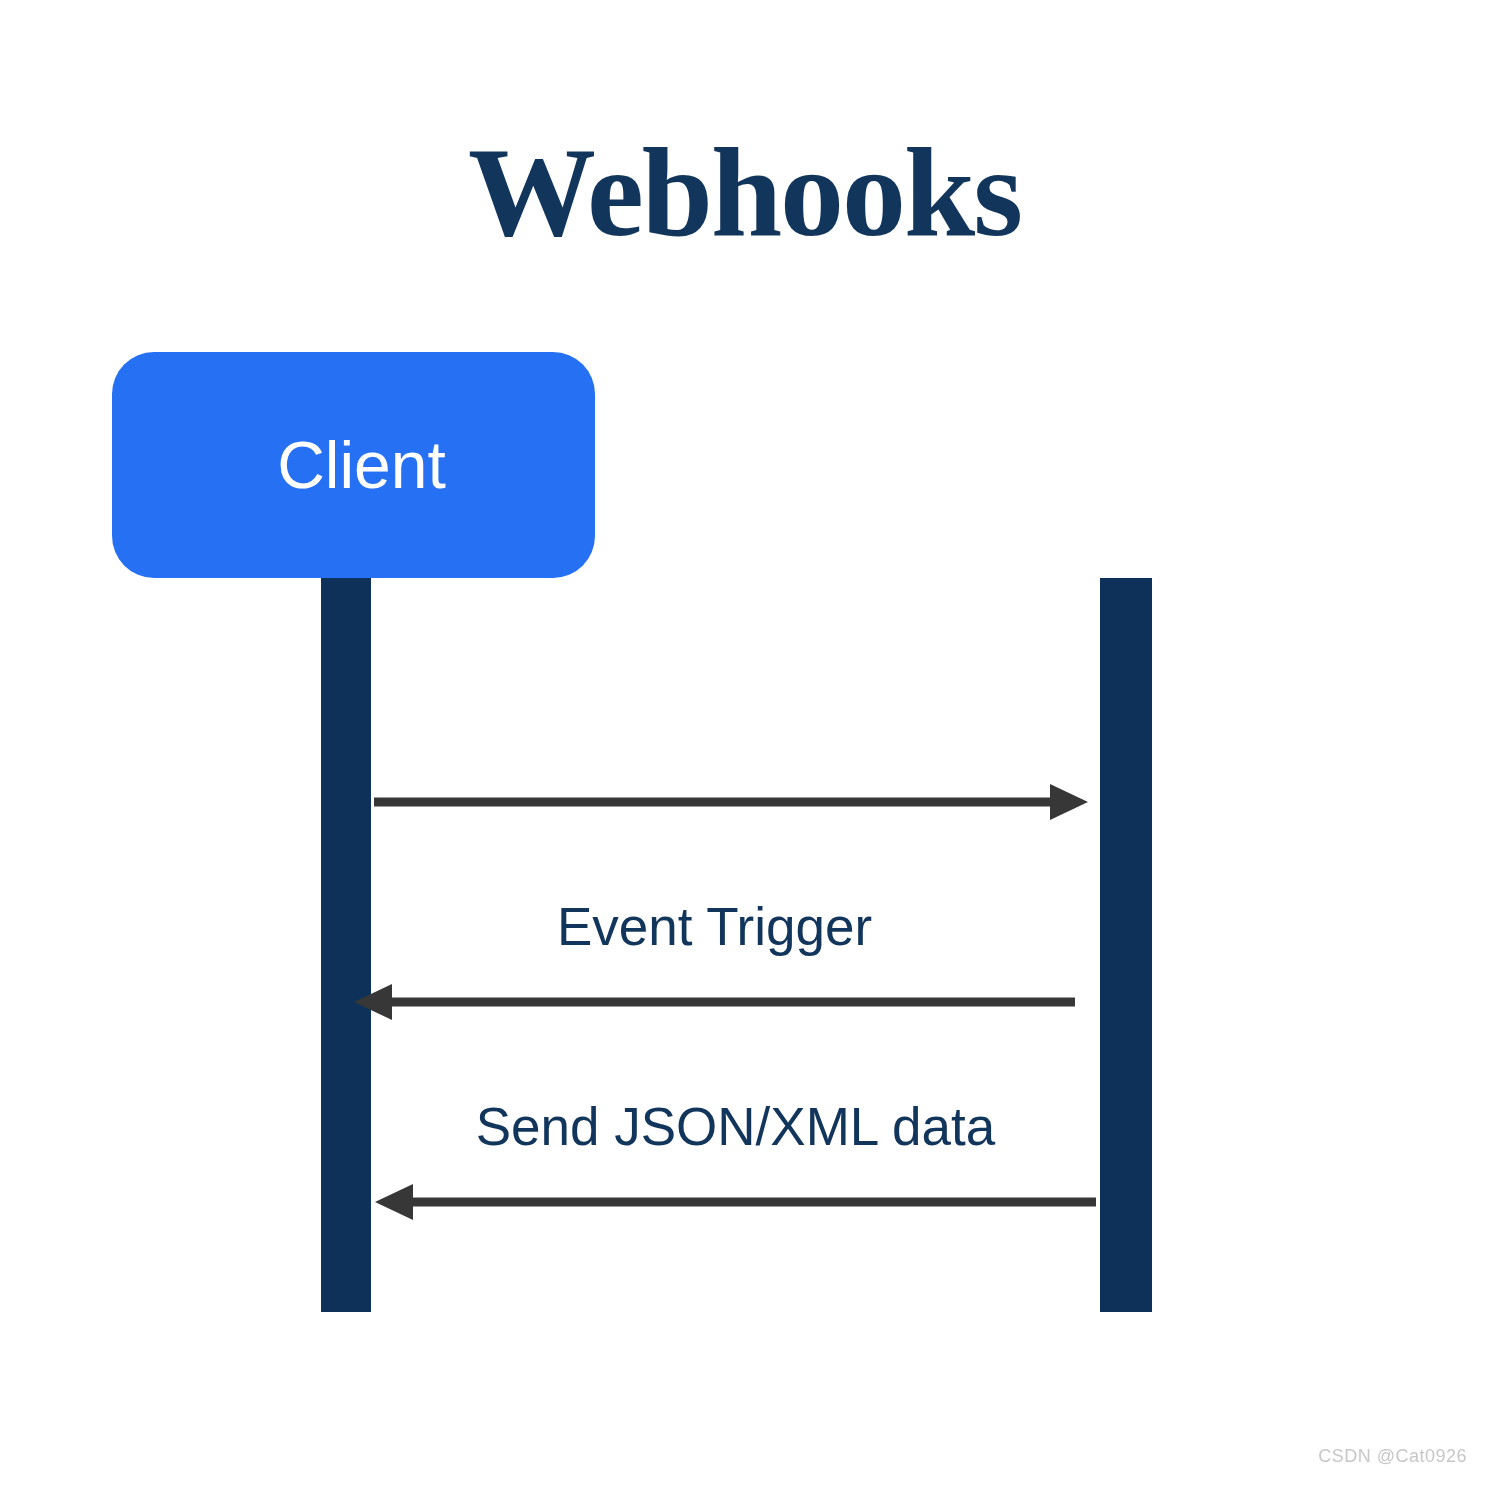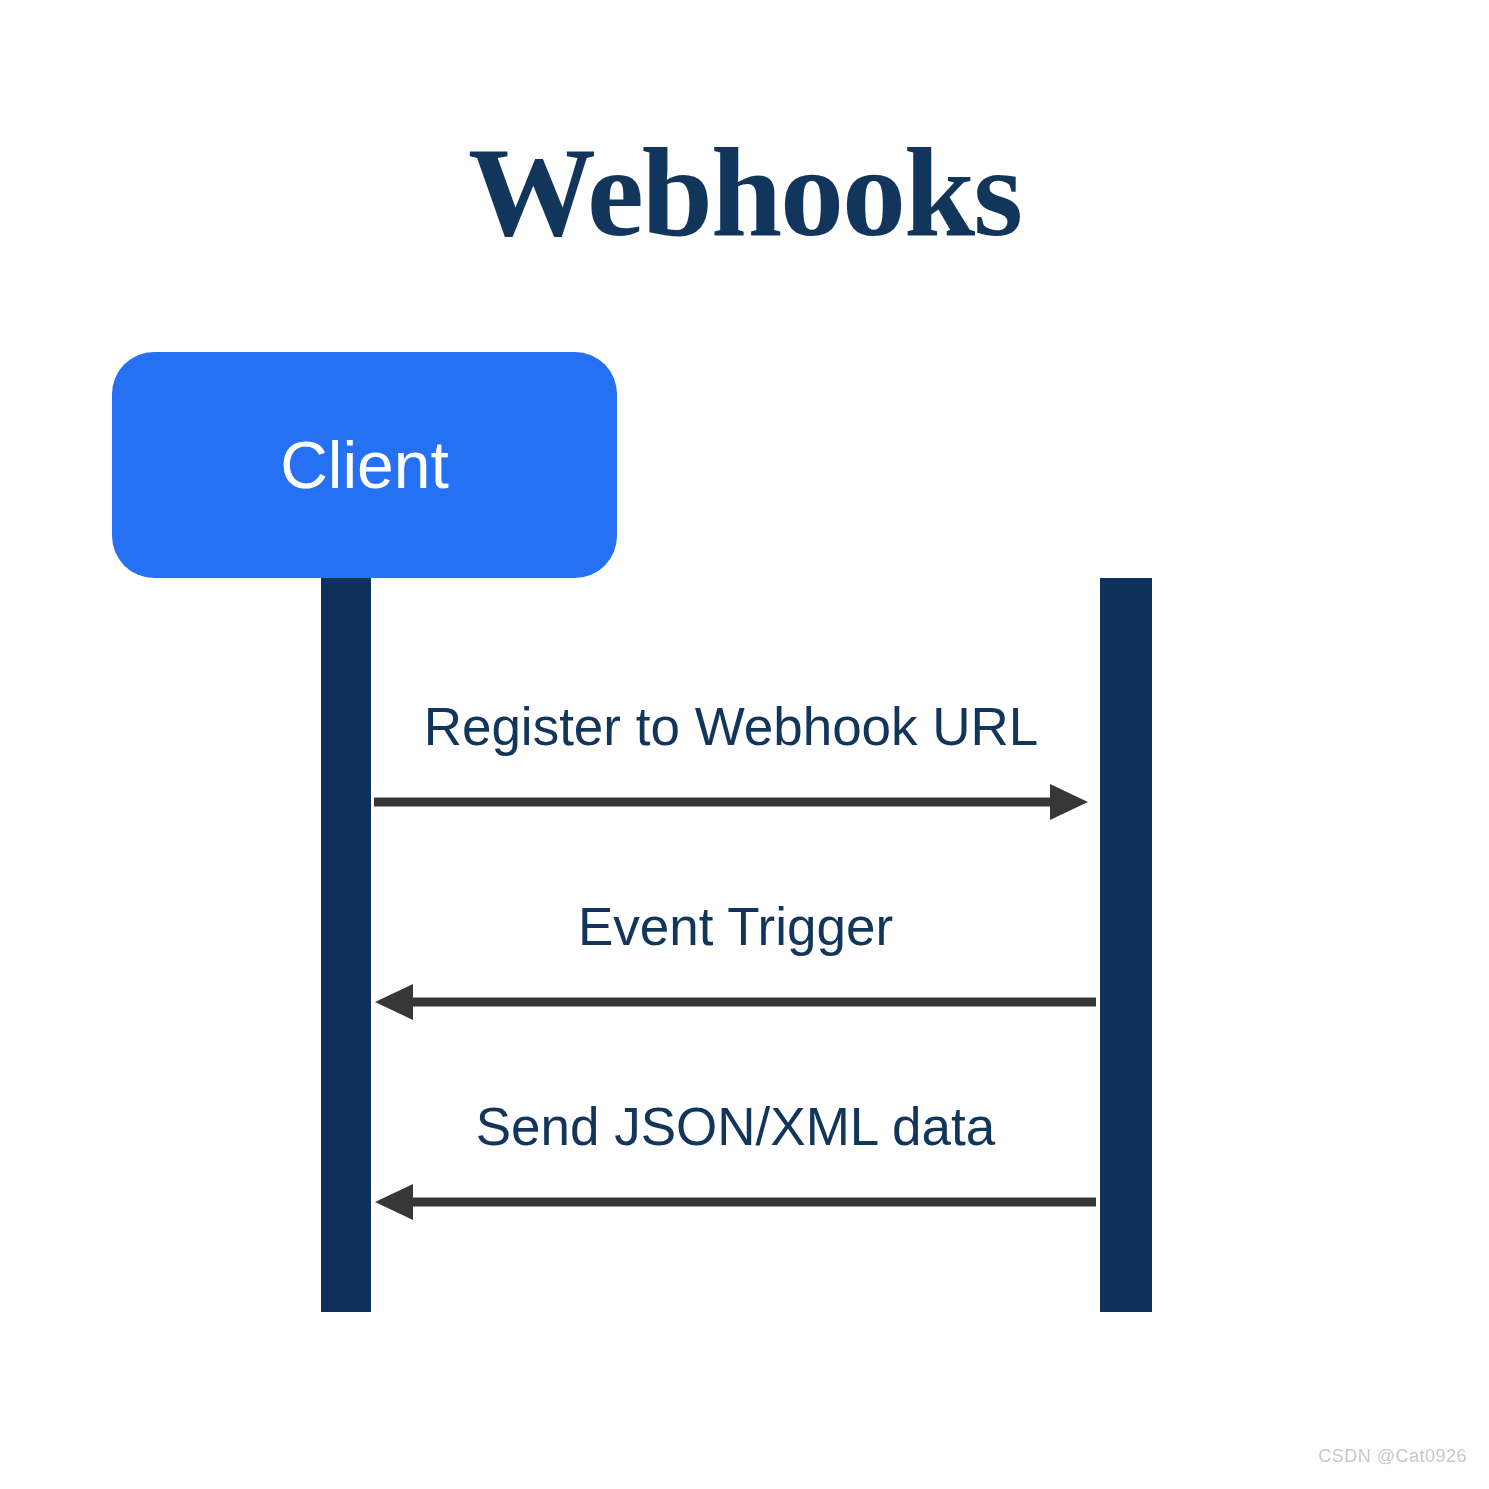--- a/index.html
+++ b/index.html
@@ -30,27 +30,28 @@
     letter-spacing: -2px;
     color: #12355c;
     line-height: 1.25;
     white-space: nowrap;
     font-family: Liberation Serif, serif;
   }
 
   
   .participant-box {
     position: absolute;
-    width: 505px;
+    width: 467px;
     height: 226px;
     background: #2671f3;
     border-radius: 42px;
     display: flex;
     align-items: center;
     justify-content: center;
+    padding-left: 16px;
   }
   .participant-label {
     color: #ffffff;
     font-size: 66px;
     font-weight: 400;
     letter-spacing: 0px;
     line-height: 1;
   }
   #participant-client { left: 112px; top: 352px; }
   #participant-server { left: 872px; top: 352px; }
@@ -84,21 +85,21 @@
     left: 0;
     width: 100%;
   }
 
   
   #message-register { left: 374px; top: 700px; width: 714px; height: 120px; }
   #message-register .message-label { top: 0px; }
   #message-register .message-arrow { top: 84px; height: 36px; }
 
   
-  #message-event { left: 375px; top: 900px; width: 721px; height: 120px; }
+  #message-event { left: 354px; top: 900px; width: 721px; height: 120px; }
   #message-event .message-label { top: 0px; }
   #message-event .message-arrow { top: 84px; height: 36px; }
 
   
   #message-senddata { left: 375px; top: 1100px; width: 721px; height: 120px; }
   #message-senddata .message-label { top: 0px; }
   #message-senddata .message-arrow { top: 84px; height: 36px; }
 
   
   #watermark {
@@ -121,21 +122,20 @@
 
   <div id="participant-client" class="participant-box">
     <span class="participant-label">Client</span>
   </div>
 
 
   <div id="lifeline-client" class="lifeline"></div>
   <div id="lifeline-server" class="lifeline"></div>
 
   <div id="message-register" class="message">
-    <span class="message-label">Register to Webhook URL</span>
     <svg class="message-arrow" viewBox="0 0 714 36" preserveAspectRatio="none">
       <line x1="0" y1="18" x2="676" y2="18" stroke="#373737" stroke-width="9"></line>
       <polygon points="676,0 714,18 676,36" fill="#373737"></polygon>
     </svg>
   </div>
 
   <div id="message-event" class="message">
     <span class="message-label">Event Trigger</span>
     <svg class="message-arrow" viewBox="0 0 721 36" preserveAspectRatio="none">
       <line x1="38" y1="18" x2="721" y2="18" stroke="#373737" stroke-width="9"></line>

